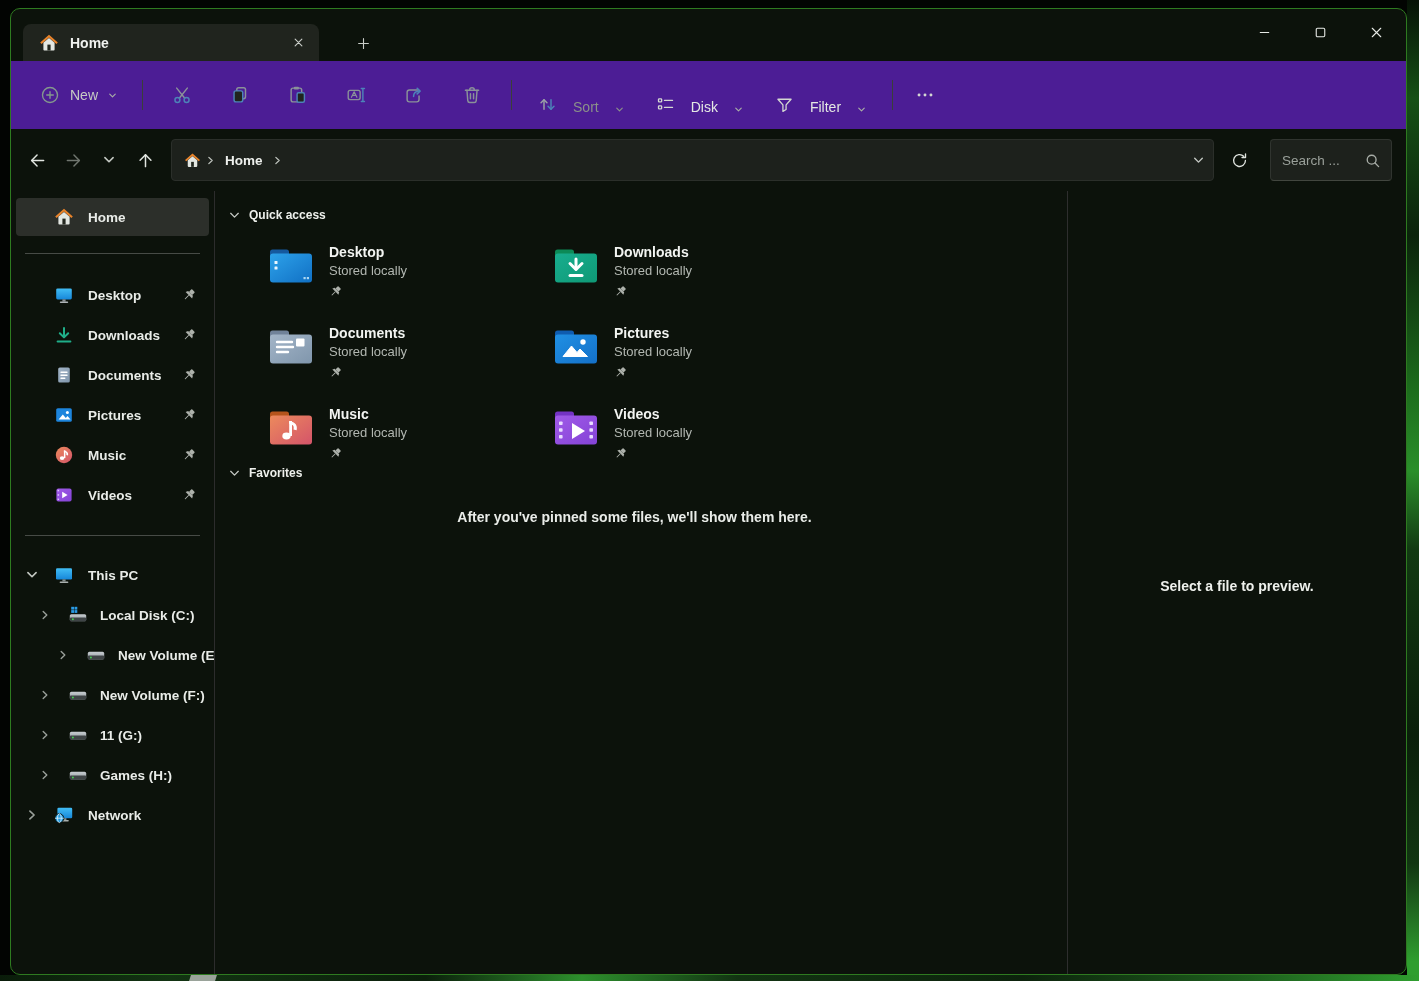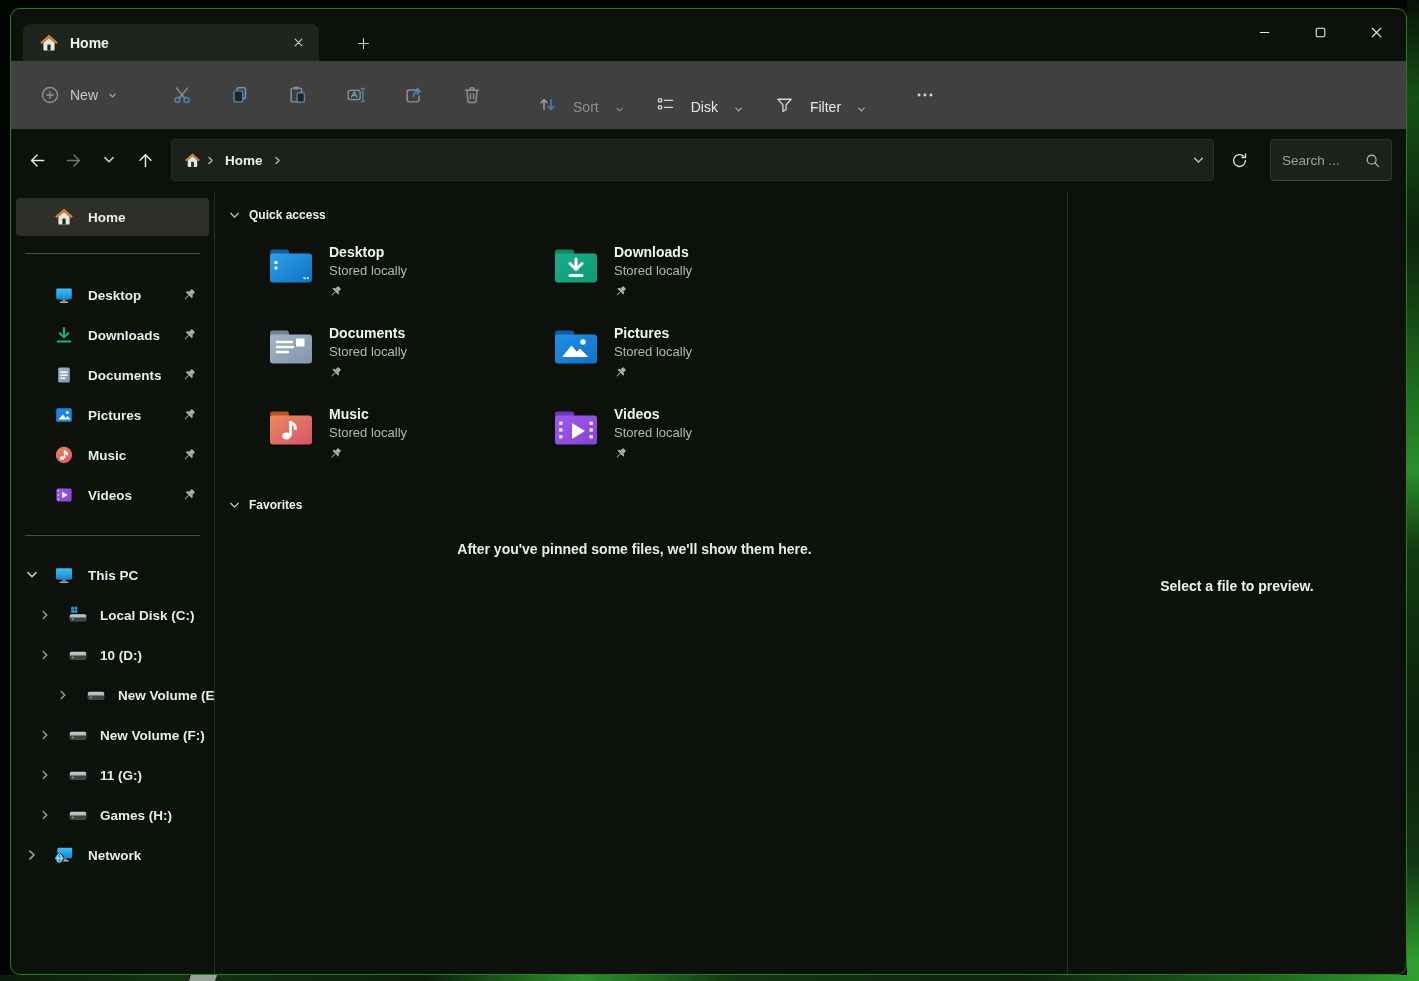--- a/index.html
+++ b/index.html
@@ -29,21 +29,21 @@
     background:#20241e; border-radius:8px 8px 0 0; display:flex; align-items:center;
     padding:0 8px 0 16px; }
   .tab-title { font-size:14px; font-weight:bold; color:#f0f2ef; margin-left:11px; flex:1; }
   .tab-close { width:26px; height:26px; border-radius:4px; display:flex; align-items:center; justify-content:center; }
   .newtab-btn { position:absolute; left:338px; top:21px; width:28px; height:26px; border-radius:4px;
     display:flex; align-items:center; justify-content:center; }
   .win-controls { position:absolute; right:2px; top:0; height:46px; display:flex; }
   .win-btn { width:56px; height:46px; display:flex; align-items:center; justify-content:center; }
 
   
-  .toolbar { height:68px; background:#404040; flex:none; display:flex; align-items:center; padding:0 14px 0 20px; }
+  .toolbar { height:68px; background:#4c1d95; flex:none; display:flex; align-items:center; padding:0 14px 0 20px; }
   .tb-new { display:flex; align-items:center; gap:9px; padding:0 14px 0 8px; height:40px; border-radius:4px; }
   .tb-new-label { font-size:14px; color:#c6cac4; }
   .tb-divider { width:1px; height:30px; background:#3a3f39; margin:0 10px; flex:none; }
   .tb-icon-btn { width:58px; height:40px; display:flex; align-items:center; justify-content:center; border-radius:4px; flex:none; }
   .tb-dd { display:flex; align-items:flex-end; gap:15px; padding:0 15px; height:40px; border-radius:4px; }
   .tb-dd-label { font-size:14px; color:#e4e7e3; }
   .tb-dd.disabled .tb-dd-label { color:#8b908a; }
 
   
   .addressrow { height:62px; flex:none; display:flex; align-items:center; padding:0 14px 0 8px; }
@@ -83,21 +83,21 @@
   .section-header { display:flex; align-items:center; gap:8px; height:24px; }
   .section-title { font-size:12px; font-weight:bold; color:#eef0ec; }
   .sec-chev { width:13px; height:13px; flex:none; }
   .tiles { display:grid; grid-template-columns:285px 285px; margin:16px 0 0 39px; row-gap:25px; }
   .tile { display:flex; gap:14px; height:56px; }
   .tile-folder { width:48px; height:40px; flex:none; margin-top:3px; }
   .tile-text { display:flex; flex-direction:column; }
   .tile-name { font-size:14px; font-weight:bold; color:#f2f4f1; line-height:18px; }
   .tile-sub { font-size:13px; color:#b2b7b1; line-height:18px; margin-top:1px; }
   .tile-pin { width:13px; height:13px; margin-top:5px; }
-  .fav-header { margin-top:32px; }
+  .fav-header { }
   .fav-empty { margin-top:24px; text-align:center; font-size:14px; font-weight:bold; color:#e9ece8; position:relative; left:-13px; }
 
   .preview { width:338px; flex:none; display:flex; justify-content:center; }
   .preview-msg { margin-top:387px; font-size:14px; font-weight:bold; color:#eef0ec; }
 
   svg { display:block; }
   .defs-holder { position:absolute; width:0; height:0; overflow:hidden; }
 </style>
 </head>
 <body>
@@ -530,35 +530,20 @@
                 <rect x="3.2" y="5.1" width="2.8" height="2.8"></rect>
                 <rect x="6.5" y="5.1" width="2.8" height="2.8"></rect>
               </g>
               <rect x="1.8" y="9.2" width="16.4" height="7" rx="1.5" fill="url(#gdrv)"></rect>
               <rect x="1.8" y="12.6" width="16.4" height="3.6" rx="1.2" fill="#3f4446"></rect>
               <circle cx="4.9" cy="14.3" r="0.95" fill="#45d34f"></circle>
             </svg>
         </span>
         <span class="side-label">Local Disk (C:)</span>
       </div>
-      <div class="side-item row-drive" style="margin:0 5px">
-        <span class="tree-chev">
-          <svg viewBox="0 0 12 12" fill="none" stroke="#9aa09a" stroke-width="1.4" stroke-linecap="round" stroke-linejoin="round">
-              <path d="M4.2 2.6 L7.8 6 L4.2 9.4"></path>
-            </svg>
-        </span>
-        <span class="side-icon">
-          <svg viewBox="0 0 20 20">
-              <rect x="1.8" y="6.8" width="16.4" height="7.6" rx="1.6" fill="url(#gdrv)"></rect>
-              <rect x="1.8" y="10.6" width="16.4" height="3.8" rx="1.2" fill="#3f4446"></rect>
-              <circle cx="4.9" cy="12.5" r="0.95" fill="#45d34f"></circle>
-            </svg>
-        </span>
-        <span class="side-label">10 (D:)</span>
-      </div>
       <div class="side-item row-drive" style="margin:0 23px">
         <span class="tree-chev">
           <svg viewBox="0 0 12 12" fill="none" stroke="#9aa09a" stroke-width="1.4" stroke-linecap="round" stroke-linejoin="round">
               <path d="M4.2 2.6 L7.8 6 L4.2 9.4"></path>
             </svg>
         </span>
         <span class="side-icon">
           <svg viewBox="0 0 20 20">
               <rect x="1.8" y="6.8" width="16.4" height="7.6" rx="1.6" fill="url(#gdrv)"></rect>
               <rect x="1.8" y="10.6" width="16.4" height="3.8" rx="1.2" fill="#3f4446"></rect>

